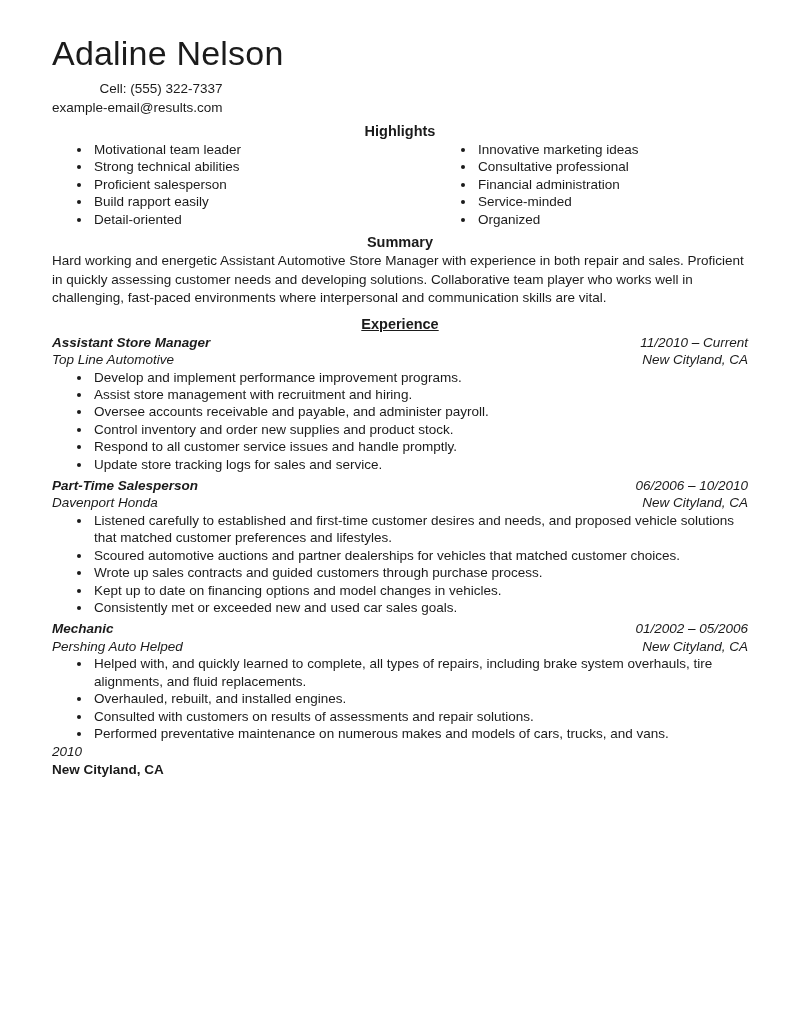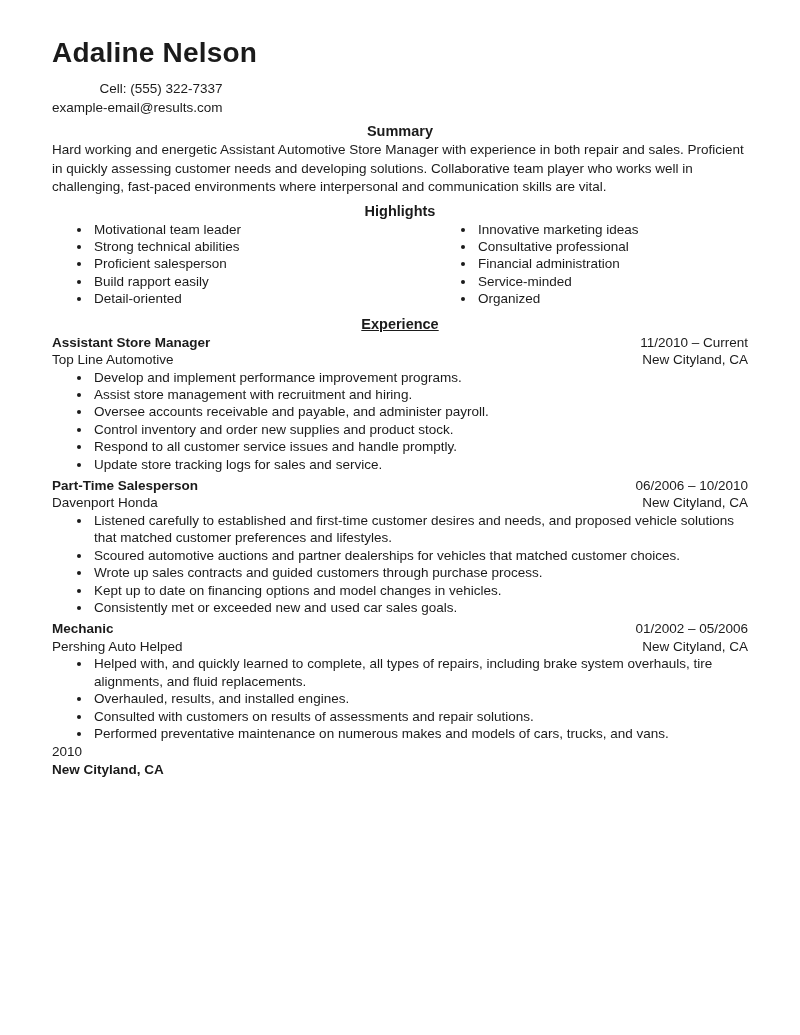--- a/index.html
+++ b/index.html
@@ -14,23 +14,23 @@
     box-sizing: border-box;
     padding: 38px 52px 0 52px;
     background: #ffffff;
     font-family: "Liberation Sans", sans-serif;
     font-size: 13.5px;
     line-height: 18.5px;
     color: #1b1b1b;
     overflow: hidden;
   }
   .name {
-    font-size: 28px;
+    font-size: 34px;
     line-height: 30px;
-    font-weight: bold;
+    font-weight: normal;
     margin: 0 0 11px 0;
     letter-spacing: 0.2px;
   }
   .contact-row {
     display: flex;
     justify-content: space-between;
     line-height: 19px;
   }
   .contact-right { text-align: right; }
   h2.section-heading {
@@ -58,20 +58,21 @@
   }
   ul.bullet-list li {
     line-height: 17.4px;
     padding-left: 2px;
   }
   .job + .job { margin-top: 4px; }
   .two-col-row {
     display: flex;
     justify-content: space-between;
     line-height: 17.5px;
+    font-style: italic;
   }
   .job-title { font-weight: bold; }
   .bold { font-weight: bold; }
   .right-cell { text-align: right; white-space: nowrap; }
   .edu-row { line-height: 18px; margin-top: 0.5px; }
 </style>
 </head>
 <body>
 
 <div class="page">
@@ -80,42 +81,42 @@
     <h1 class="name">Adaline Nelson</h1>
     <div class="contact-row">
       <div class="contact-right">
         <div>Cell: (555) 322-7337</div>
         <div>example-email@results.com</div>
       </div>
     </div>
   </header>
 
   <section>
-    <h2 class="section-heading">Summary</h2>
-    <p class="summary-text">Hard working and energetic Assistant Automotive Store Manager with experience in both repair and sales. Proficient in quickly assessing customer needs and developing solutions. Collaborative team player who works well in challenging, fast-paced environments where interpersonal and communication skills are vital.</p>
-  </section>
-
-  <section>
     <h2 class="section-heading">Highlights</h2>
     <div class="highlights-cols">
       <ul class="bullet-list col-left">
         <li>Motivational team leader</li>
         <li>Strong technical abilities</li>
         <li>Proficient salesperson</li>
         <li>Build rapport easily</li>
         <li>Detail-oriented</li>
       </ul>
       <ul class="bullet-list col-right">
         <li>Innovative marketing ideas</li>
         <li>Consultative professional</li>
         <li>Financial administration</li>
         <li>Service-minded</li>
         <li>Organized</li>
       </ul>
     </div>
+  </section>
+
+  <section>
+    <h2 class="section-heading">Summary</h2>
+    <p class="summary-text">Hard working and energetic Assistant Automotive Store Manager with experience in both repair and sales. Proficient in quickly assessing customer needs and developing solutions. Collaborative team player who works well in challenging, fast-paced environments where interpersonal and communication skills are vital.</p>
   </section>
 
   <section>
     <h2 class="section-heading exp-heading">Experience</h2>
 
     <div class="job">
       <div class="two-col-row">
         <span class="job-title">Assistant Store Manager</span>
         <span class="right-cell">11/2010 – Current</span>
       </div>
@@ -155,21 +156,21 @@
       <div class="two-col-row">
         <span class="job-title">Mechanic</span>
         <span class="right-cell">01/2002 – 05/2006</span>
       </div>
       <div class="two-col-row">
         <span>Pershing Auto Helped</span>
         <span class="right-cell">New Cityland, CA</span>
       </div>
       <ul class="bullet-list">
         <li>Helped with, and quickly learned to complete, all types of repairs, including brake system overhauls, tire alignments, and fluid replacements.</li>
-        <li>Overhauled, results, and installed engines.</li>
+        <li>Overhauled, rebuilt, and installed engines.</li>
         <li>Consulted with customers on results of assessments and repair solutions.</li>
         <li>Performed preventative maintenance on numerous makes and models of cars, trucks, and vans.</li>
       </ul>
     </div>
   </section>
 
   <section>
     <div class="two-col-row edu-row">
       <span class="right-cell">2010</span>
     </div>

